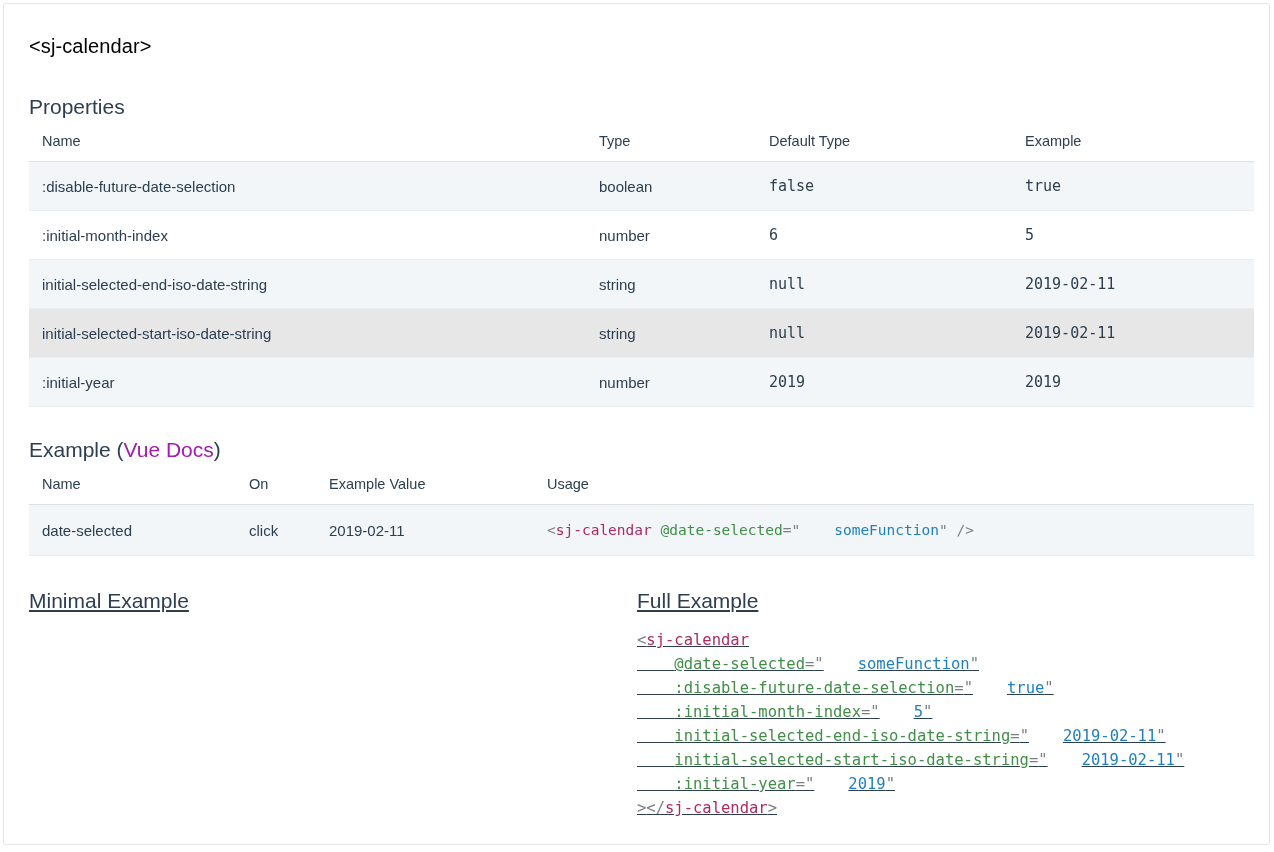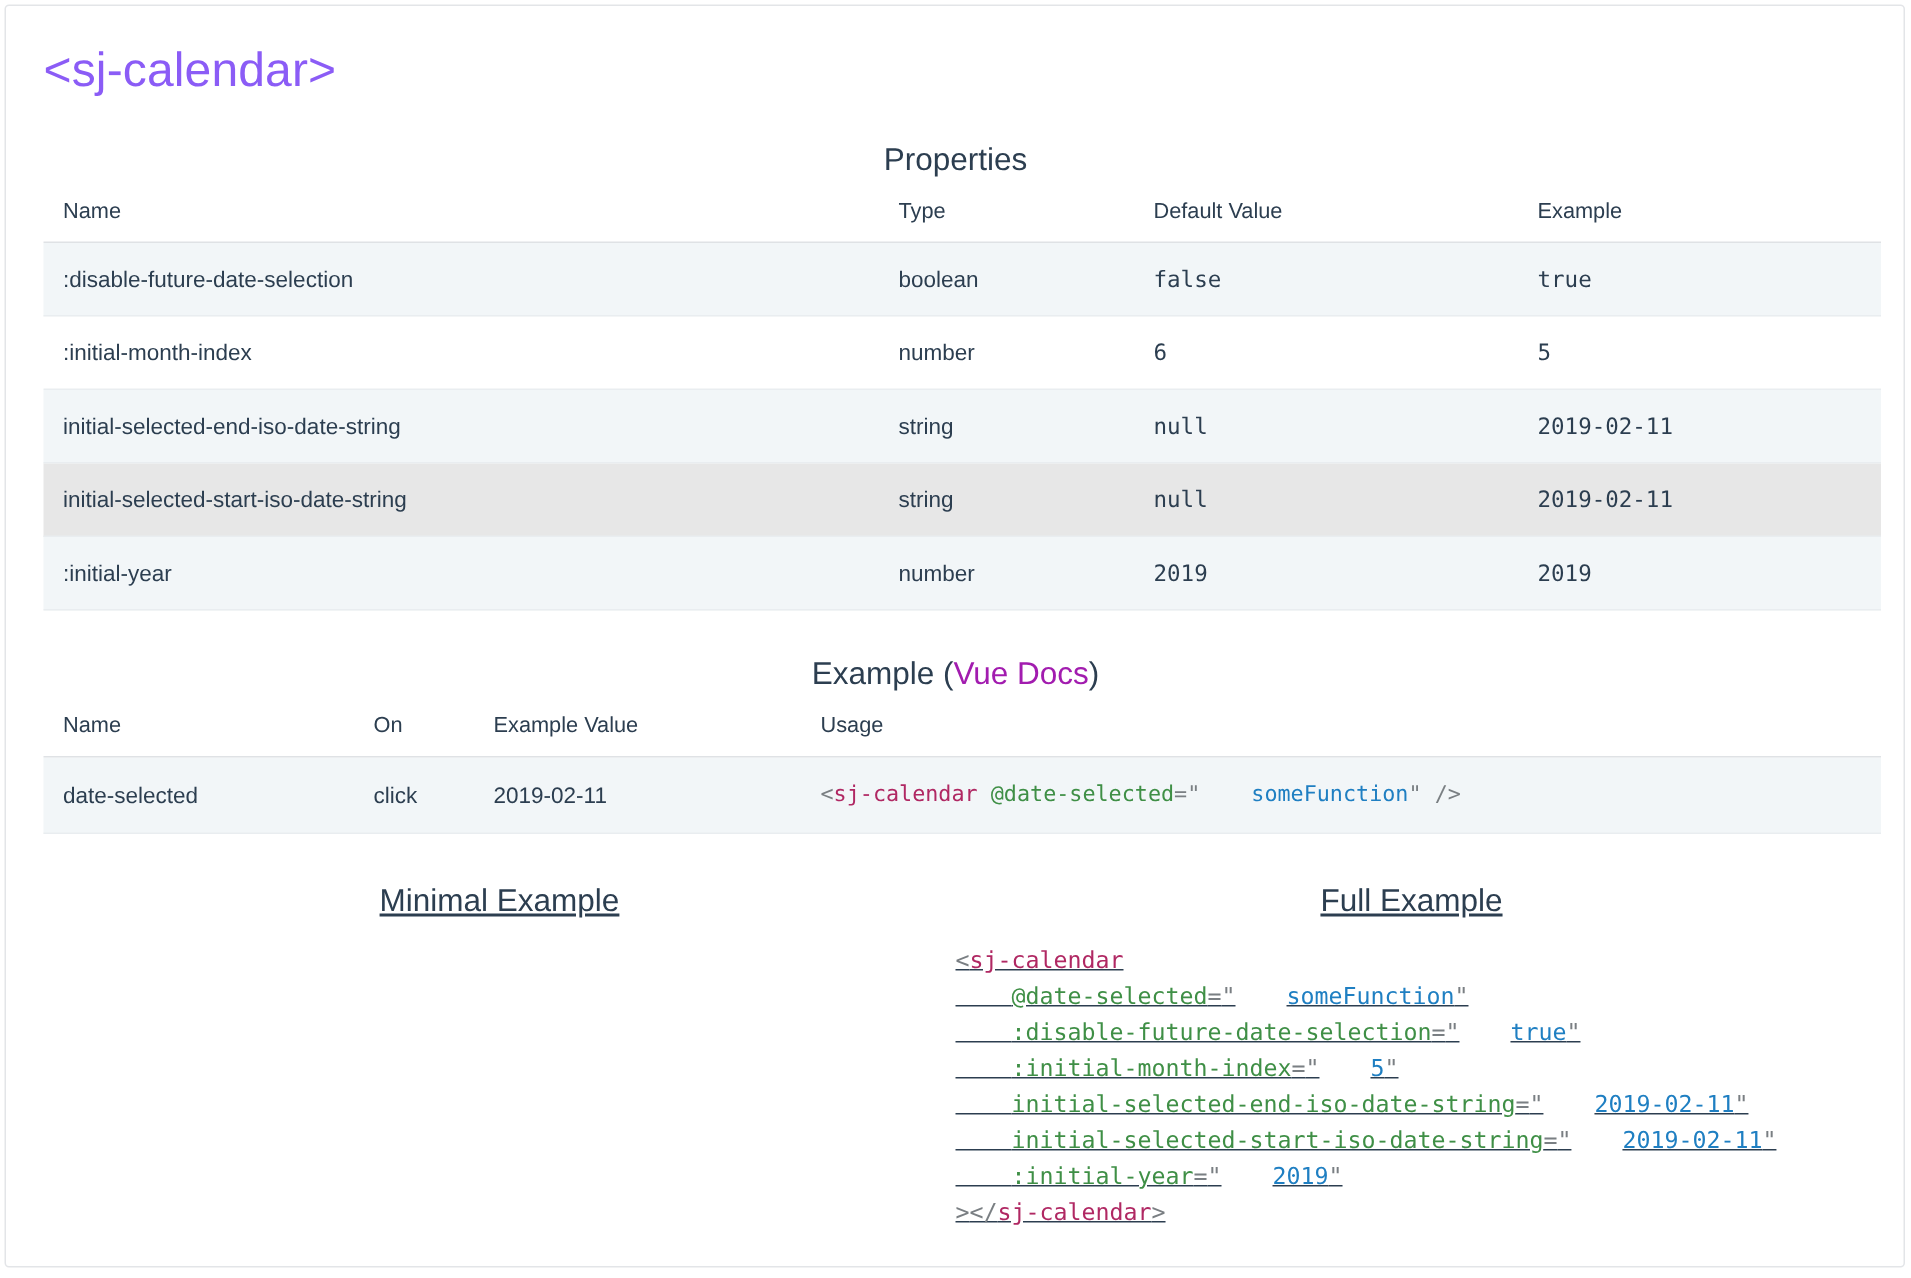--- a/index.html
+++ b/index.html
@@ -24,34 +24,33 @@
     border: 1px solid #e3e5e8;
     border-radius: 3px;
     box-sizing: border-box;
     overflow: hidden;
   }
   .inner {
     padding: 22px 24px 0 25px;
   }
 
   h1.component-title {
-    font-size: 32px;
+    font-size: 20px;
     font-weight: 400;
-    color: #8b5cf6;
+    color: #000000;
     margin: 0 0 0 0;
     line-height: 40px;
     letter-spacing: 0.1px;
   }
   h2.section-title {
     font-size: 21px;
     font-weight: 400;
     color: #2c3e50;
     margin: 28px 0 0 0;
     line-height: 30px;
-    text-align: center;
   }
   h2.section-title.tight { margin-top: 26px; }
 
   .link {
     color: #a21caf;
     text-decoration: none;
     cursor: pointer;
   }
   .paren { color: #2c3e50; }
 
@@ -139,21 +138,21 @@
       <colgroup>
         <col class="c-name">
           <col class="c-type">
           <col class="c-default">
           <col class="c-example">
       </colgroup>
       <thead>
         <tr>
           <th>Name</th>
           <th>Type</th>
-          <th>Default Value</th>
+          <th>Default Type</th>
           <th>Example</th>
         </tr>
       </thead>
       <tbody>
         <tr class="row-stripe">
           <td>:disable-future-date-selection</td>
           <td>boolean</td>
           <td class="mono val-literal">false</td>
           <td class="mono val-literal">true</td>
         </tr>

